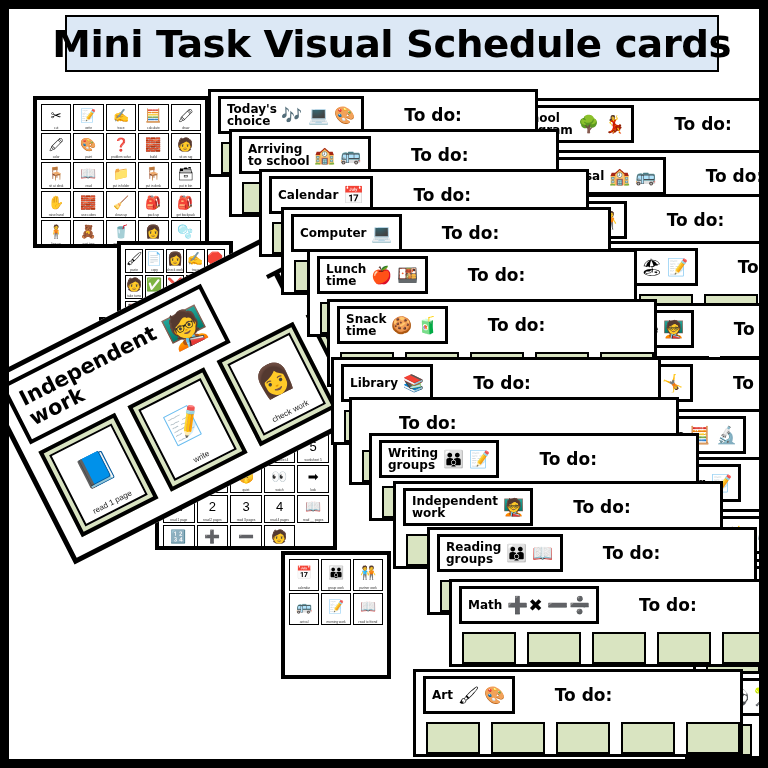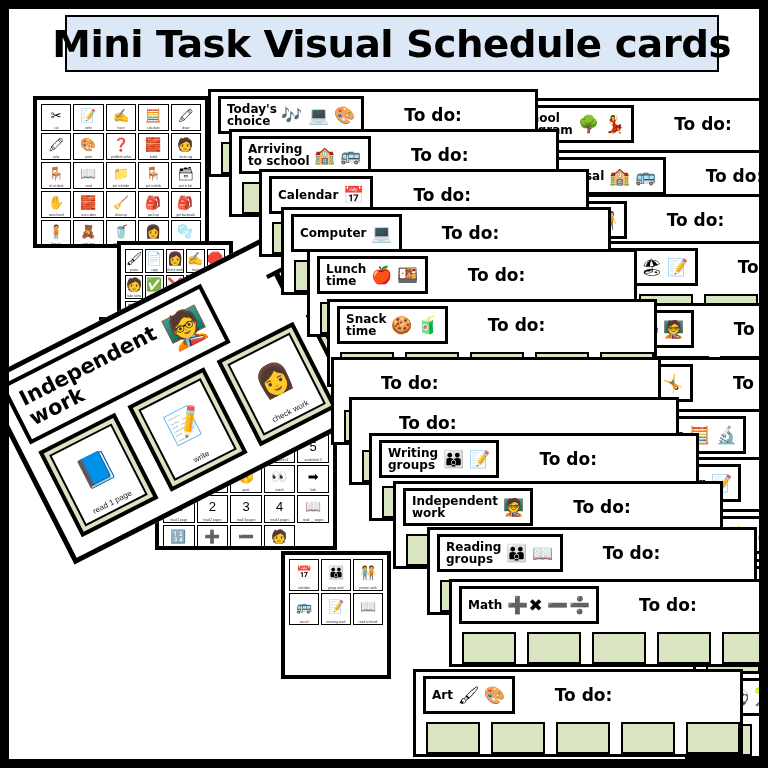--- a/index.html
+++ b/index.html
@@ -588,20 +588,24 @@
         <div class="slots">
           <div class="slot"></div>
           <div class="slot"></div>
           <div class="slot"></div>
           <div class="slot"></div>
           <div class="slot"></div>
         </div>
       </div>
       <div class="card" style="left: 322px; top: 348px; width: 330px; height: 88px; z-index: 26;">
         <div class="card-row">
+          <div class="lbl">
+            <span class="lbl-text">Library</span>
+            <span class="lbl-ico">📚</span>
+          </div>
           <span class="todo">To do:</span>
         </div>
         <div class="slots">
           <div class="slot"></div>
           <div class="slot"></div>
           <div class="slot"></div>
           <div class="slot"></div>
           <div class="slot"></div>
         </div>
       </div>

